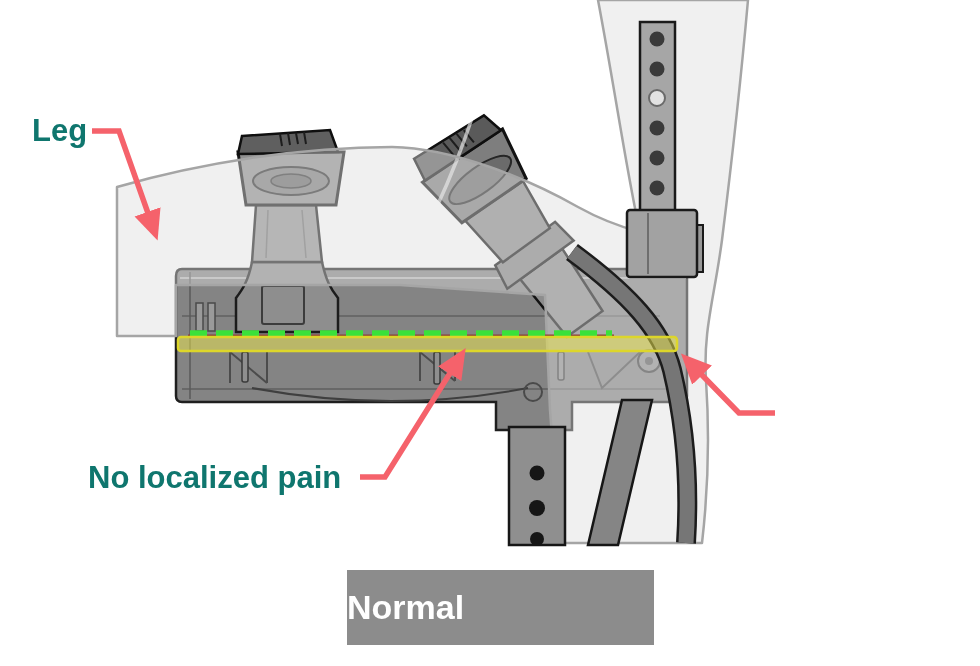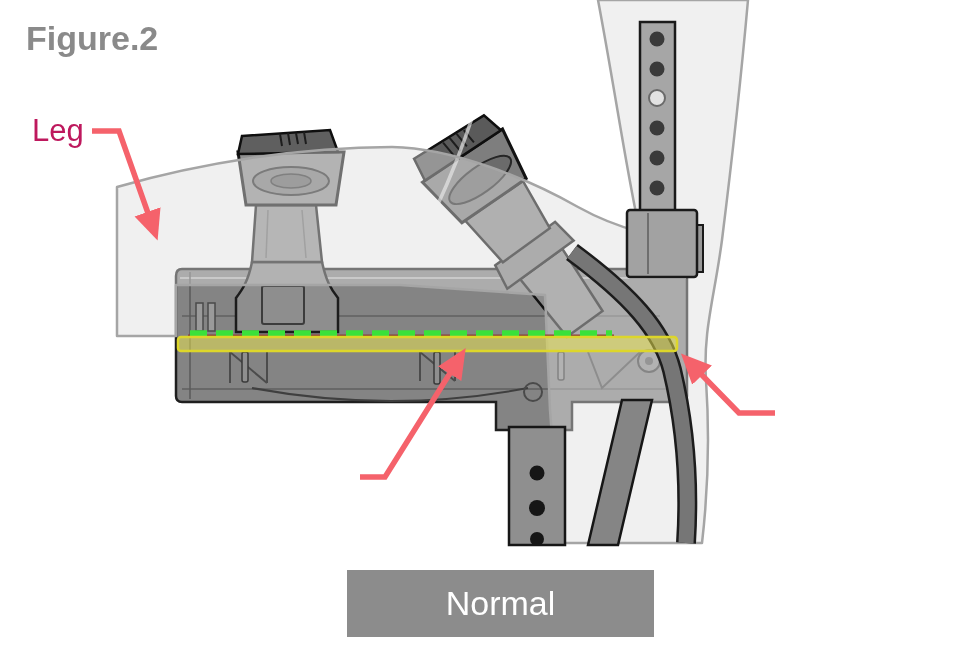--- a/index.html
+++ b/index.html
@@ -1,25 +1,25 @@
 <!DOCTYPE html>
 <html><head>
 <meta charset="utf-8">
 <style>
   html,body{margin:0;padding:0;background:#ffffff;}
   #stage{position:relative;width:980px;height:666px;background:#ffffff;overflow:hidden;
          font-family:"Liberation Sans",sans-serif;}
   #art{position:absolute;left:0;top:0;}
-  .lbl{position:absolute;color:#be185d;font-size:31px;line-height:1.32;white-space:nowrap;}
+  .lbl{position:absolute;color:#0f766e;font-size:31px;line-height:1.32;white-space:nowrap;font-weight:bold;}
   #figure-title{left:26px;top:16px;font-size:34px;font-weight:bold;color:#8a8a8a;}
   #leg-label{left:32px;top:111px;}
   #pain-label{left:88px;top:458px;}
   #padding-label{left:789px;top:396px;white-space:normal;width:150px;}
-  #normal-bar{position:absolute;left:347px;top:570px;width:307px;height:67px;
-              background:#8c8c8c;display:flex;align-items:center;justify-content:center;}
+  #normal-bar{position:absolute;left:347px;top:570px;width:307px;height:75px;
+              background:#8c8c8c;display:flex;align-items:center;justify-content:flex-start;font-weight:bold;}
   #normal-bar span{color:#ffffff;font-size:34px;}
 </style>
 </head>
 <body>
 
 <div id="stage">
 
   <svg id="art" width="980" height="666" viewBox="0 0 980 666">
     <defs>
       <marker id="ah" markerWidth="6" markerHeight="6" refX="0.8" refY="3" orient="auto">
@@ -105,19 +105,19 @@
 
     <line x1="188" y1="336" x2="614" y2="336" stroke="#8a3c36" stroke-width="3"></line>
     <line x1="190" y1="334" x2="612" y2="334" stroke="#3ae13a" stroke-width="7.5" stroke-dasharray="17 9"></line>
     <rect x="178" y="337" width="499" height="14" rx="3" fill="rgba(240,233,75,0.5)" stroke="#ddd62a" stroke-width="2.5"></rect>
 
     <path d="M92,131 L119,131 L149,216" fill="none" stroke="#f5626b" stroke-width="5.5" marker-end="url(#ah)"></path>
     <path d="M360,477 L385,477 L452,370" fill="none" stroke="#f5626b" stroke-width="5.5" marker-end="url(#ah)"></path>
     <path d="M775,413 L739,413 L699,372" fill="none" stroke="#f5626b" stroke-width="5.5" marker-end="url(#ah)"></path>
   </svg>
 
-  <div id="figure-title" class="lbl">Figure.2</div>
   <div id="leg-label" class="lbl">Leg</div>
+  <div id="pain-label" class="lbl">No localized pain</div>
 
   <div id="normal-bar">
     <span>Normal</span>
   </div>
 </div>
 
 </body></html>

